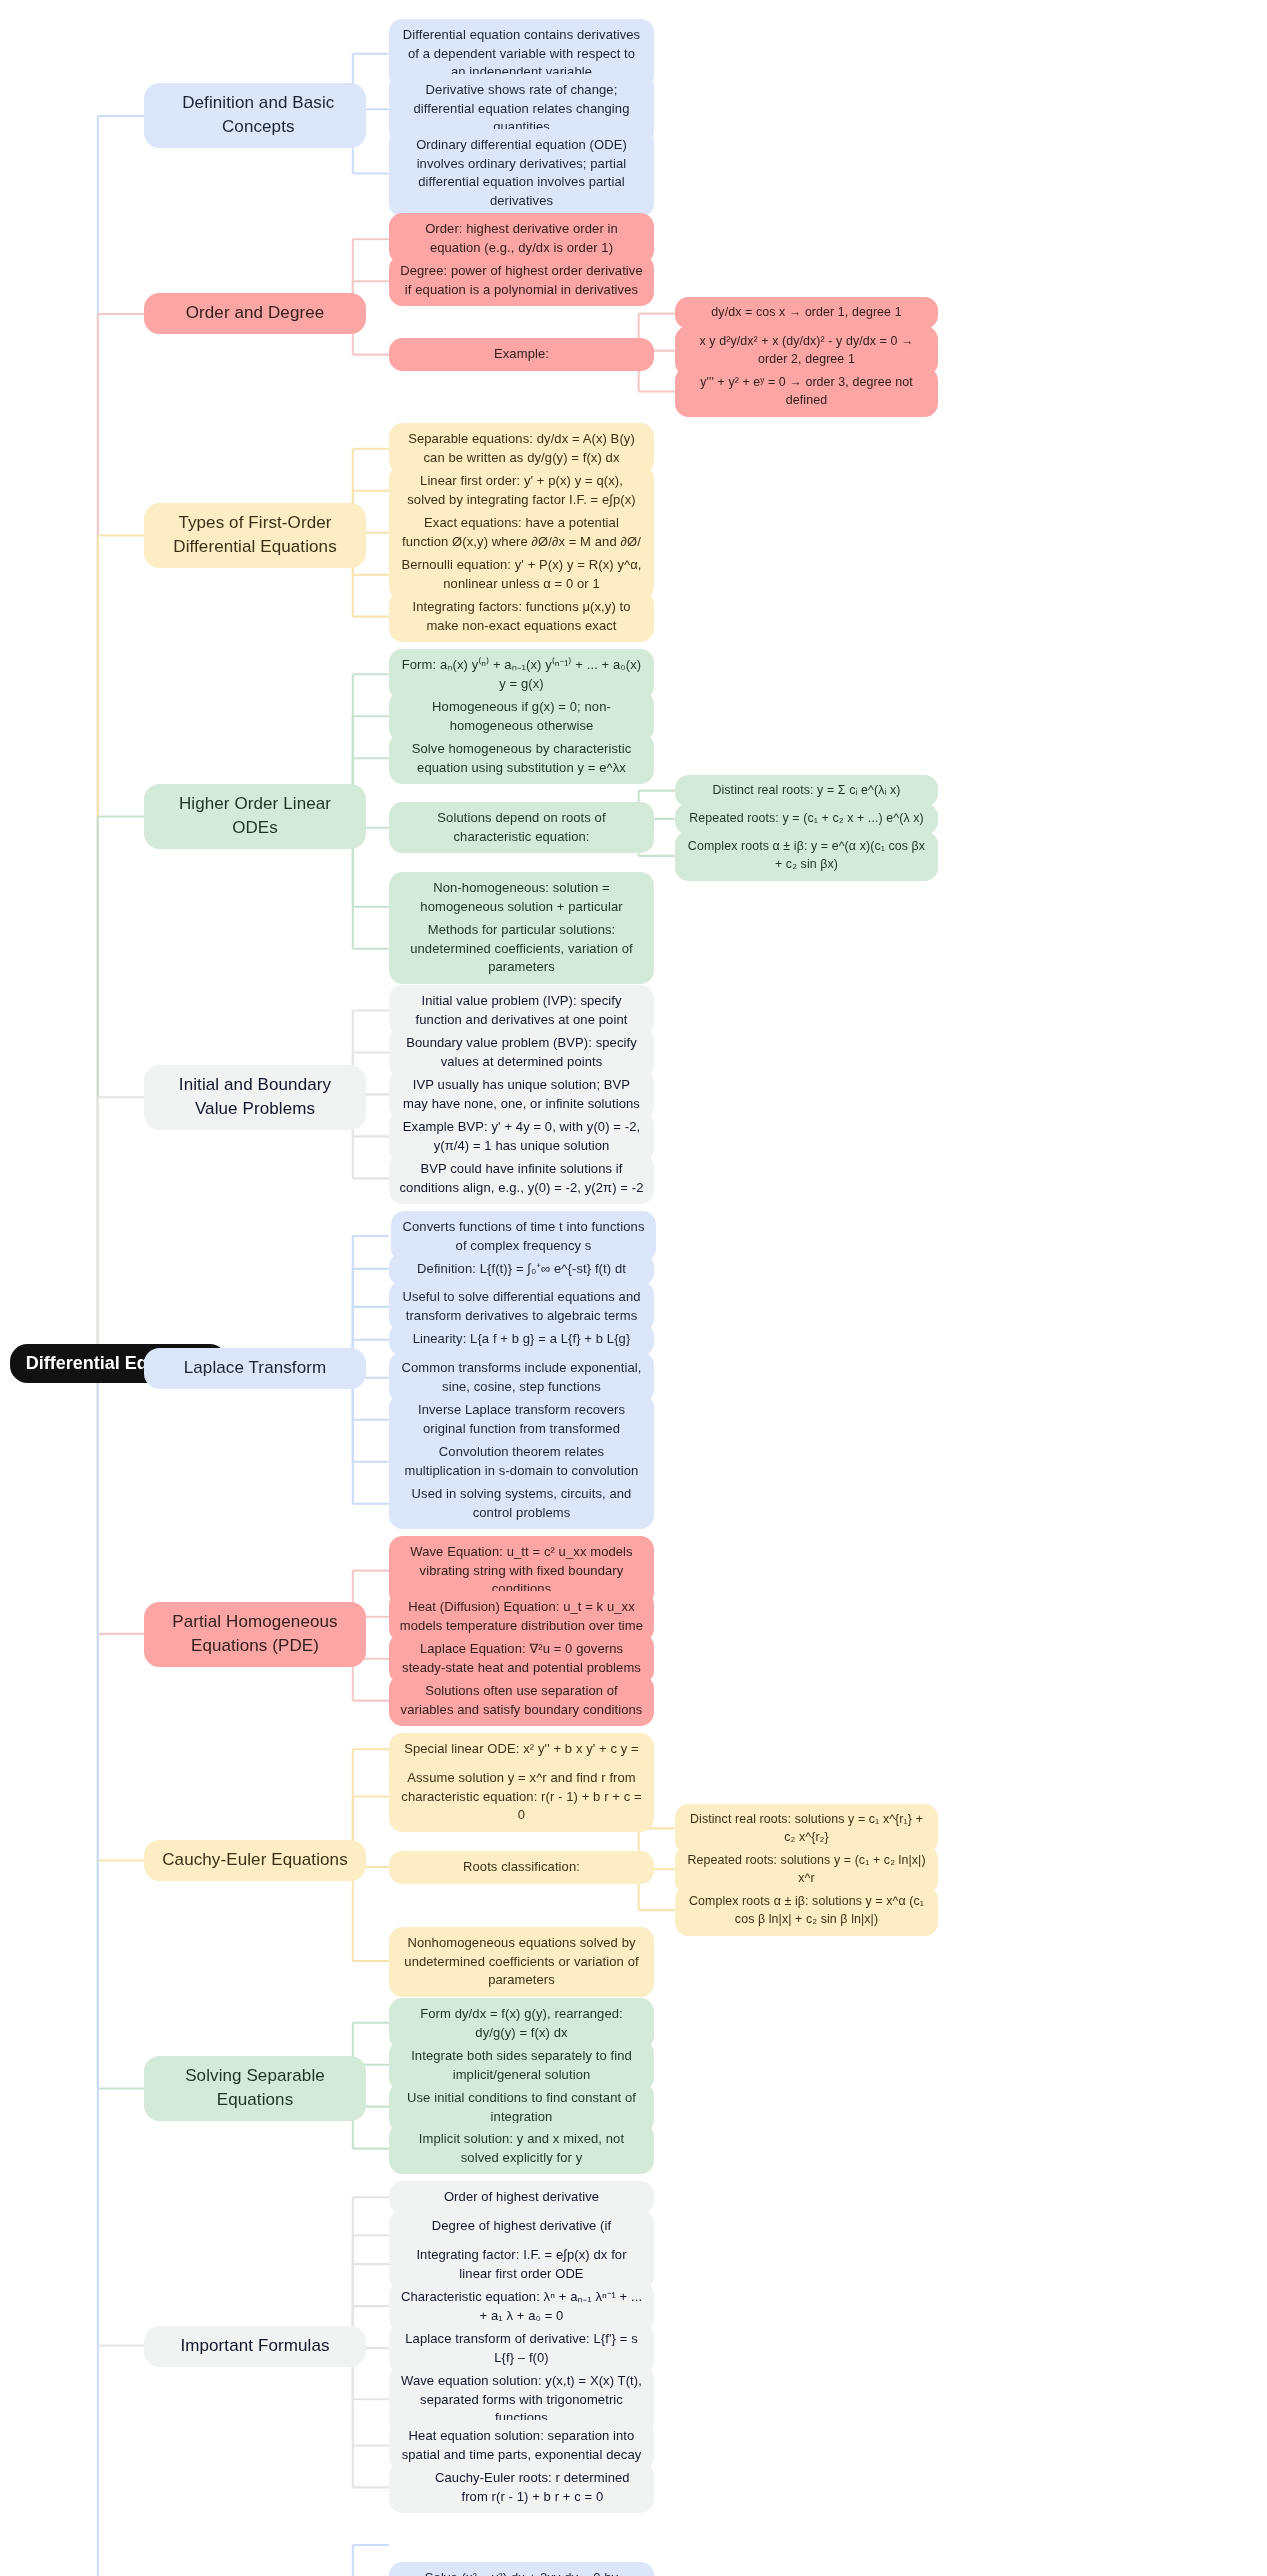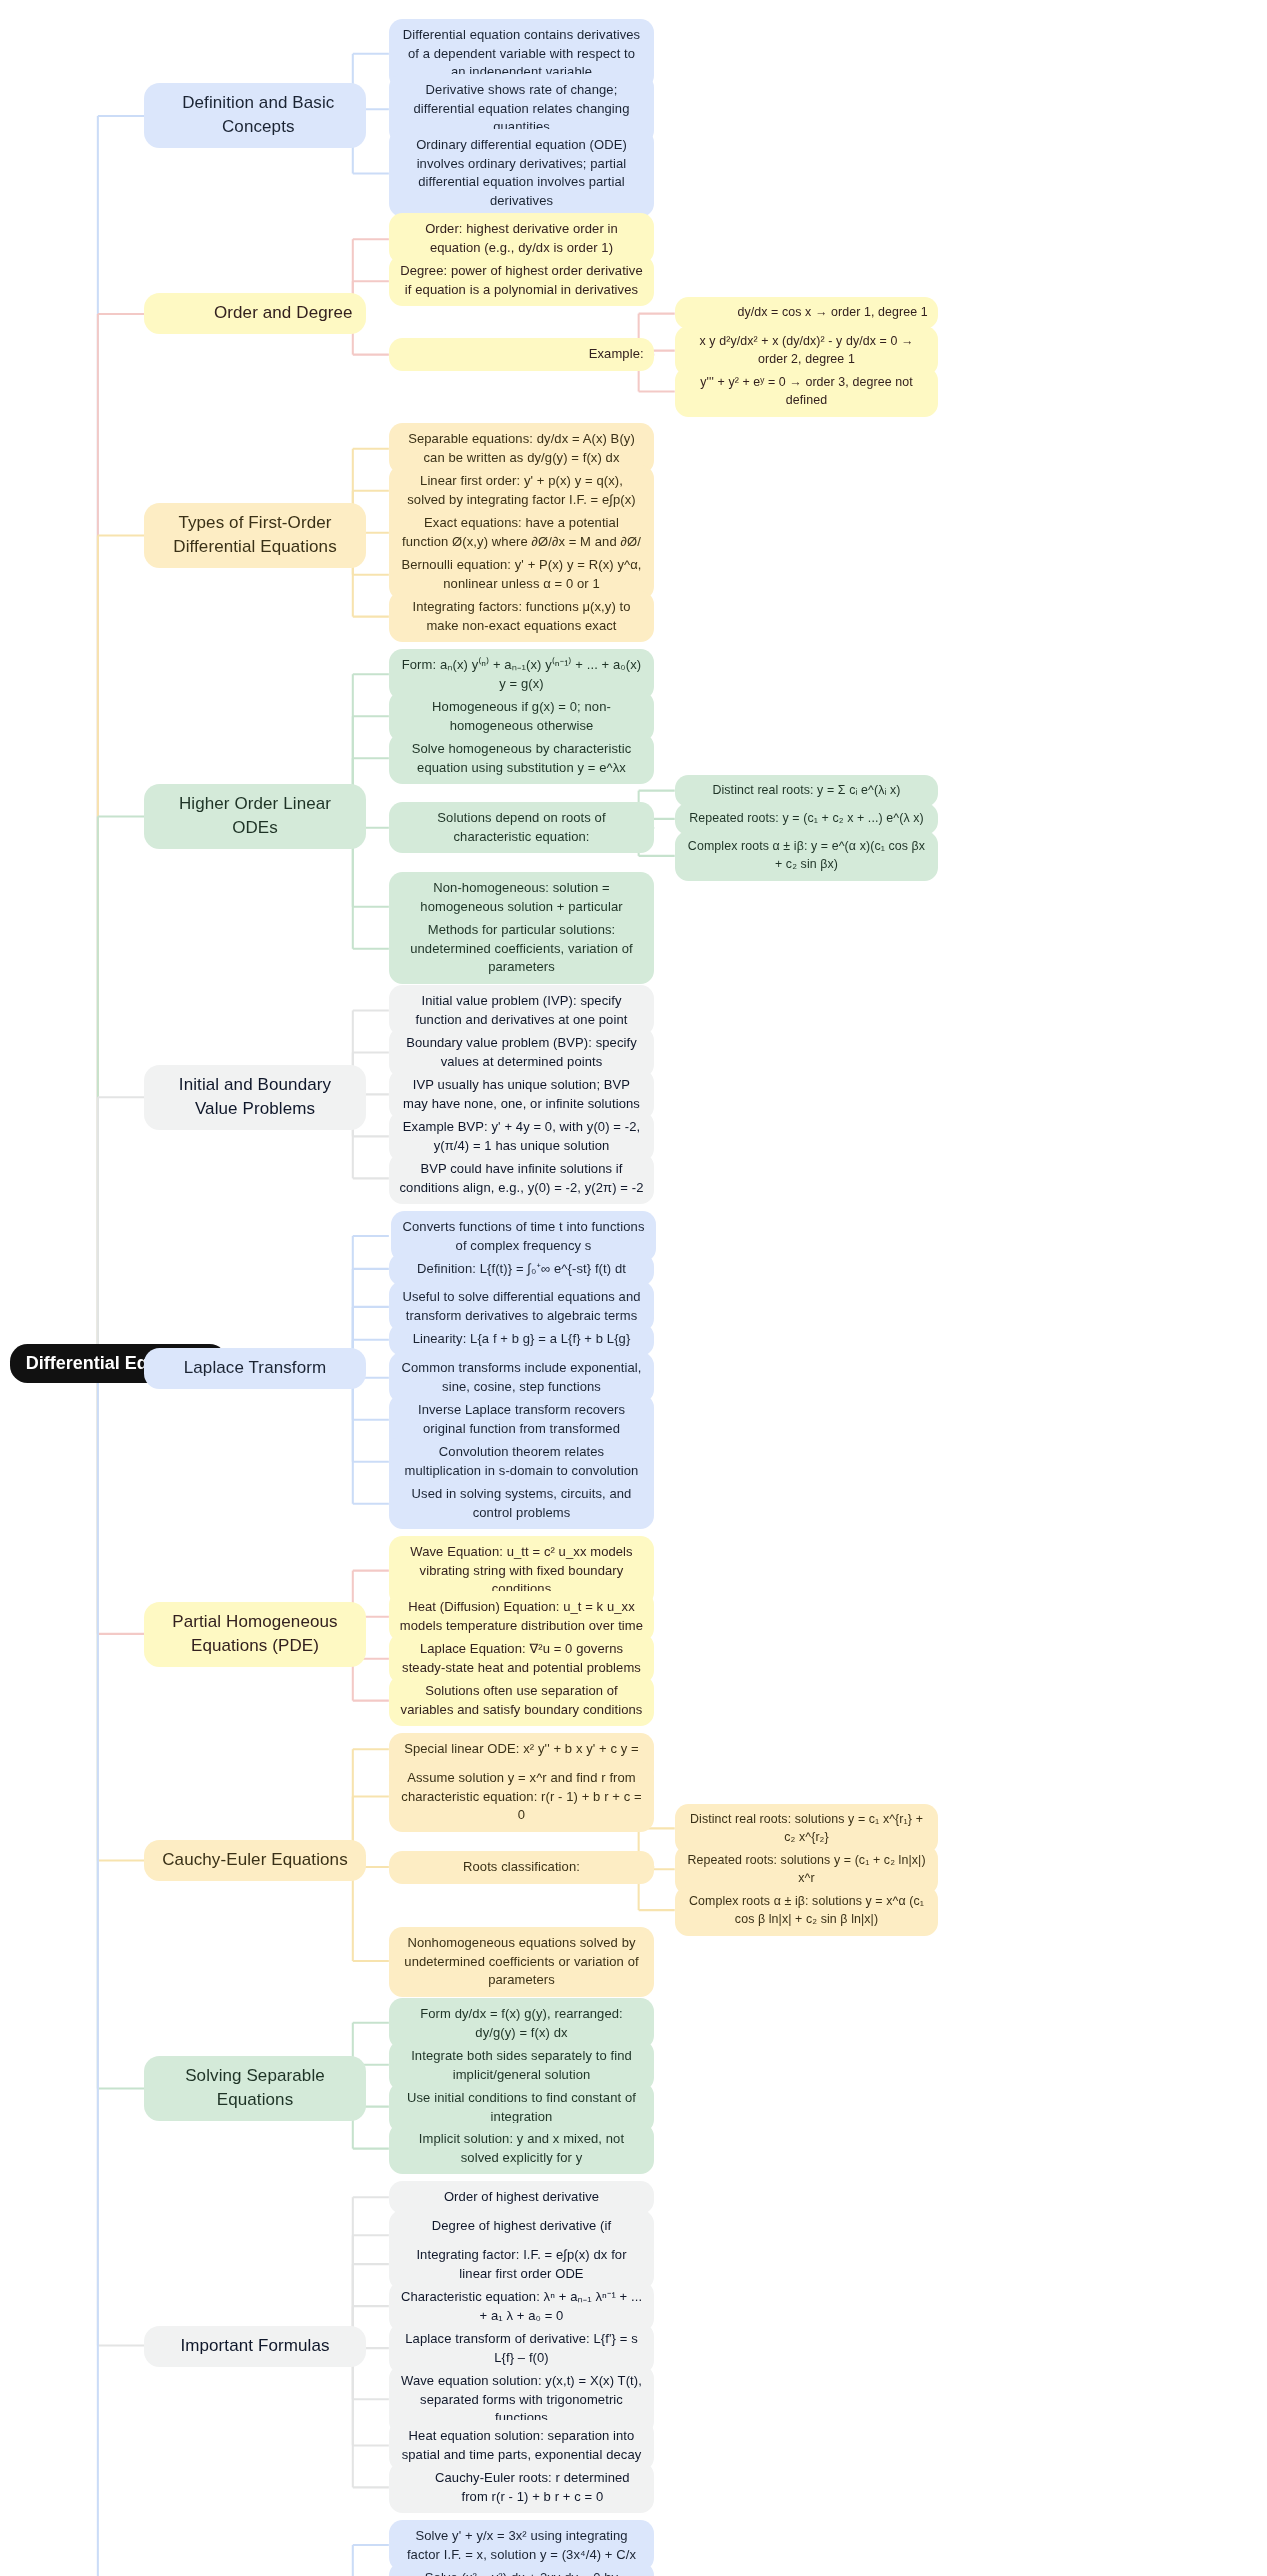--- a/index.html
+++ b/index.html
@@ -40,21 +40,21 @@
     font-size:18px;
     font-weight:bold;
     border-radius:17.5px;
     padding:8.8px 15.5px;
     white-space:nowrap;
     display:flex; align-items:center; justify-content:center;
   }
 
   
   .c-blue   { background:#dbe6fb; color:#1b2433; }
-  .c-red    { background:#fef9c3; color:#33211f;justify-content:flex-end; }
+  .c-red    { background:#fca5a5; color:#33211f; }
   .c-yellow { background:#fdedc4; color:#3a3117; }
   .c-green  { background:#d4ead9; color:#1e3326; }
   .c-gray   { background:#f1f2f2; color:#0f172a; }
 </style>
 </head>
 <body>
 
 <div id="map">
   <svg id="wires" xmlns="http://www.w3.org/2000/svg" viewBox="0 0 2460 5513" width="1267" height="2840">
       <path d="M190,2645.5863942744622 L190,224.55937324187477" stroke="#cbdcf7" stroke-width="4" fill="none"></path>
@@ -422,20 +422,17 @@
     </div>
     <div class="node lvl2 c-gray" style="left: 389px; top: 2365px; width: 265px; min-height: 49px;">
       <span>Wave equation solution: y(x,t) = X(x) T(t), separated forms with trigonometric functions</span>
     </div>
     <div class="node lvl2 c-gray" style="left: 389px; top: 2420px; width: 265px; min-height: 36px;">
       <span>Heat equation solution: separation into spatial and time parts, exponential decay</span>
     </div>
     <div class="node lvl2 c-gray" style="left: 389px; top: 2462px; width: 265px; min-height: 36px; padding-left: 32px;">
       <span>Cauchy-Euler roots: r determined from r(r - 1) + b r + c = 0</span>
     </div>
-    <div class="node lvl2 c-blue" style="left: 389px; top: 2520px; width: 265px; min-height: 36px;">
-      <span>Solve y' + y/x = 3x² using integrating factor I.F. = x, solution y = (3x⁴/4) + C/x</span>
-    </div>
     <div class="node lvl2 c-blue" style="left: 389px; top: 2562px; width: 265px; min-height: 36px;">
       <span>Solve (x² – y²) dx + 2xy dy = 0 by substitution and implicit solution</span>
     </div>
   </div>
 
 
 </body></html>

